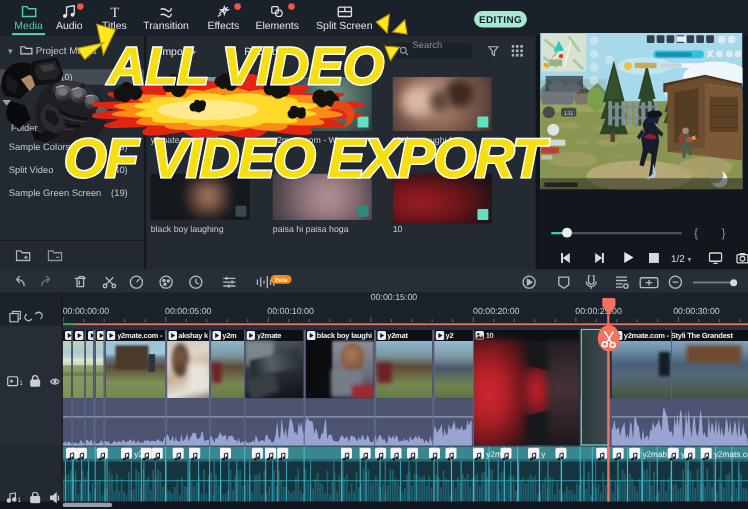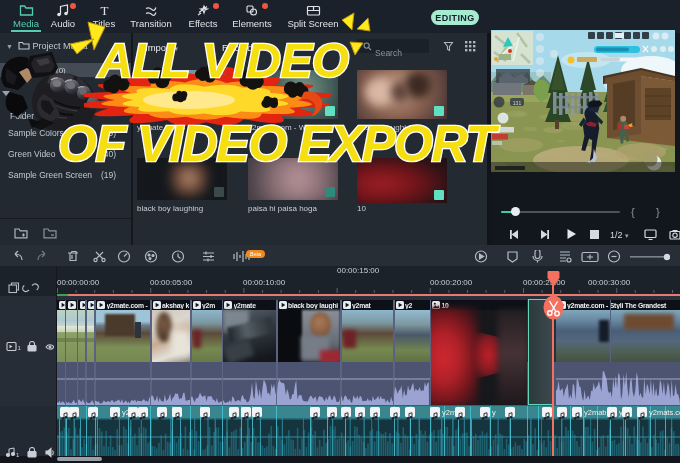--- a/index.html
+++ b/index.html
@@ -66,21 +66,21 @@
 <div class="abs" style="left:6px;top:41px;width:125px;color:#c3c9d0;font-size:9px;">
   <span style="color:#9aa1a9;font-size:7px;">▼</span>&nbsp;
   <svg width="12" height="9" viewBox="0 0 12 9" style="vertical-align:-1px;">
       <path d="M1 1.5h3.5l1 1.5H11v5H1z" fill="none" stroke="#c3c9d0" stroke-width="1.1"></path>
     </svg>
   Project Media
 </div>
 <div class="abs" style="left:10px;top:111px;color:#c3c9d0;font-size:8.5px;">Folder</div>
 <div class="abs" style="left:8px;top:128px;color:#c3c9d0;font-size:8.5px;">Sample Colors</div>
 <div class="abs" style="left:101px;top:128px;color:#c3c9d0;font-size:8.5px;">(39)</div>
-<div class="abs" style="left:8px;top:149px;color:#c3c9d0;font-size:8.5px;">Green Video</div>
+<div class="abs" style="left:8px;top:149px;color:#c3c9d0;font-size:8.5px;">Split Video</div>
 <div class="abs" style="left:101px;top:149px;color:#c3c9d0;font-size:8.5px;">(40)</div>
 <div class="abs" style="left:8px;top:170px;color:#c3c9d0;font-size:8.5px;">Sample Green Screen</div>
 <div class="abs" style="left:101px;top:170px;color:#c3c9d0;font-size:8.5px;">(19)</div>
 <div class="abs" style="left:0;top:218px;width:131px;height:1px;background:#151a20;"></div>
 <div class="abs" style="left:14px;top:225px;">
   <svg width="14" height="12" viewBox="0 0 14 12">
       <path d="M1 2h4l1.2 1.8H13v7H1z" fill="none" stroke="#aeb5bd" stroke-width="1.2"></path>
       <path d="M9.5 6.5v3M8 8h3" stroke="#aeb5bd" stroke-width="1.2"></path>
     </svg>
 </div>
@@ -94,21 +94,21 @@
 <div class="abs" style="left:133px;top:33px;width:354px;height:212px;background:#242a32;"></div>
 
 <div class="abs" style="left:145px;top:42px;color:#e8ecf0;font-size:9.5px;">Import <span style="font-size:7px;color:#9aa1a9;">▾</span></div>
 <div class="abs" style="left:222px;top:42px;color:#e8ecf0;font-size:9.5px;">Record <span style="font-size:7px;color:#9aa1a9;">▾</span></div>
 
 <div class="abs" style="left:357px;top:39px;width:72px;height:14px;background:#1b2129;border-radius:2px;"></div>
 <svg class="abs" style="left:363px;top:42px;" width="9" height="9" viewBox="0 0 9 9">
     <circle cx="3.6" cy="3.6" r="2.6" fill="none" stroke="#8d949c" stroke-width="1.1"></circle>
     <path d="M5.6 5.6L8 8" stroke="#8d949c" stroke-width="1.1"></path>
   </svg>
-<div class="abs" style="left:375px;top:48px;color:#8d949c;font-size:8.5px;">Search</div>
+<div class="abs" style="left:375px;top:36px;color:#8d949c;font-size:8.5px;">Search</div>
 <svg class="abs" style="left:443px;top:41px;" width="11" height="11" viewBox="0 0 11 11">
     <path d="M1.5 1.5h8L6.5 5.5v4l-2-1.2V5.5z" fill="none" stroke="#aeb5bd" stroke-width="1.1"></path>
   </svg>
 <svg class="abs" style="left:465px;top:41px;" width="11" height="11" viewBox="0 0 11 11">
     <g fill="#aeb5bd">
       <rect x="0" y="0" width="2.4" height="2.4"></rect>
       <rect x="4" y="0" width="2.4" height="2.4"></rect>
       <rect x="8" y="0" width="2.4" height="2.4"></rect>
       <rect x="0" y="4" width="2.4" height="2.4"></rect>
       <rect x="4" y="4" width="2.4" height="2.4"></rect>
@@ -410,21 +410,21 @@
     <path d="M24 8c-2 2-4 2-5.5.5s-1-3.5.8-5M27 3.5c2-2 4-2 5.5-.5s1 3.5-.8 5" transform="translate(-3 0)"></path>
   </g>
 </svg>
 <div class="abs" style="left:0;top:266px;width:680px;height:0;">
   <div class="abs" style="left:57px;top:12px;color:#c9d0d7;font-size:8px;">00:00:00:00</div>
   <div class="abs" style="left:150px;top:12px;color:#c9d0d7;font-size:8px;">00:00:05:00</div>
   <div class="abs" style="left:243px;top:12px;color:#c9d0d7;font-size:8px;">00:00:10:00</div>
   <div class="abs" style="left:337px;top:0;color:#c9d0d7;font-size:8px;">00:00:15:00</div>
   <div class="abs" style="left:430px;top:12px;color:#c9d0d7;font-size:8px;">00:00:20:00</div>
   <div class="abs" style="left:523px;top:12px;color:#c9d0d7;font-size:8px;">00:00:25:00</div>
-  <div class="abs" style="left:588px;top:12px;color:#c9d0d7;font-size:8px;">00:00:30:00</div>
+  <div class="abs" style="left:612px;top:12px;color:#c9d0d7;font-size:8px;">00:00:30:00</div>
 </div>
 <svg class="abs" style="left:57px;top:288px;" width="623" height="5" viewBox="0 0 623 5">
   <g fill="#5a626c">
     <rect x="0" y="0" width="1" height="5"></rect>
       <rect x="18.6" y="2" width="1" height="3"></rect>
       <rect x="37.2" y="2" width="1" height="3"></rect>
       <rect x="55.9" y="2" width="1" height="3"></rect>
       <rect x="74.5" y="2" width="1" height="3"></rect>
     <rect x="93.2" y="0" width="1" height="5"></rect>
       <rect x="111.8" y="2" width="1" height="3"></rect>

